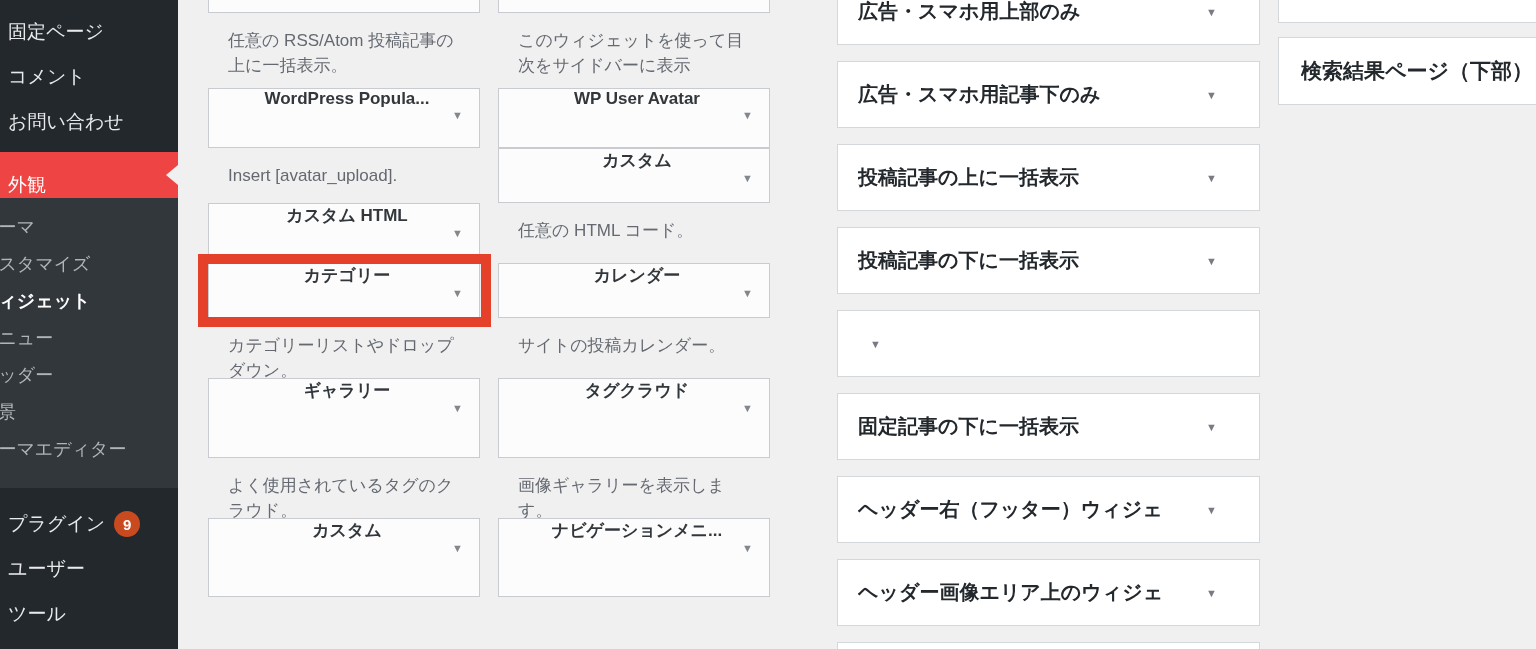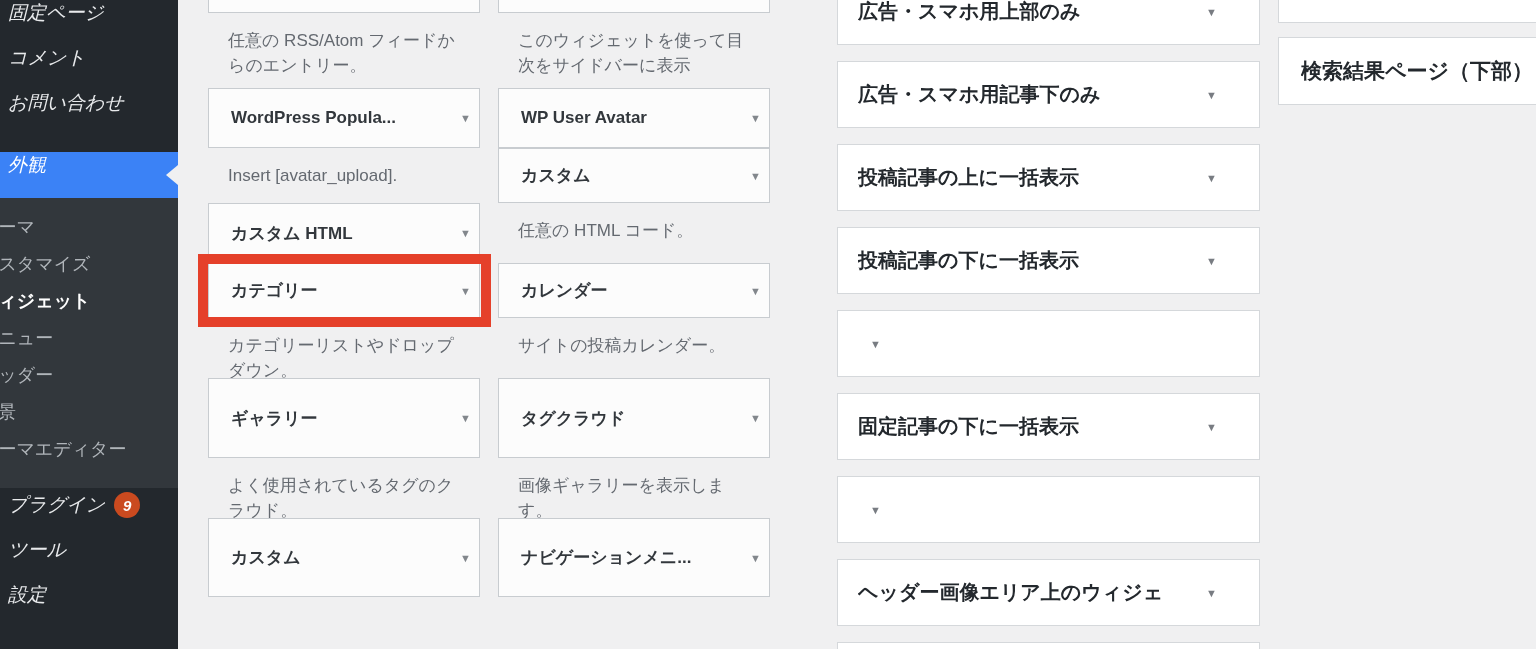--- a/index.html
+++ b/index.html
@@ -9,27 +9,26 @@
     background:#f0f0f1;
     font-family:"Liberation Sans","DejaVu Sans",sans-serif;
   }
 
   
   .sidebar {
     position:absolute; left:0; top:0; width:178px; height:649px;
     background:#23282d; overflow:hidden;
   }
   .menu-item {
-    height:45px; display:flex; align-items:flex-start;
+    height:45px; display:flex; align-items:flex-end;
     padding-left:8px; font-size:19px; color:#e8eaec; cursor:pointer;
     white-space:nowrap;
-    font-style:italic;
   }
   .menu-item.appearance {
-    margin-top:17px; height:46px; background:#3b82f6; color:#ffffff;
+    margin-top:17px; height:46px; background:#ef4444; color:#ffffff;
     position:relative;
   }
   .notch {
     position:absolute; right:0; top:50%; margin-top:-10px;
     width:0; height:0;
     border-top:10px solid transparent;
     border-bottom:10px solid transparent;
     border-right:12px solid #f0f0f1;
   }
   .submenu { background:#32373c; padding:10px 0 21px 0; }
@@ -50,22 +49,22 @@
   
   .available {
     position:absolute; left:208px; top:-47px;
     display:grid;
     grid-template-columns:272px 272px;
     column-gap:18px;
     grid-template-rows:60px 75px 60px 55px 60px 55px 60px 80px 60px 79px 60px;
   }
   .tile {
     background:#fcfcfc; border:1px solid #c8ccd0;
-    display:flex; align-items:center; padding:0 8px 0 22px;
-    cursor:move; position:relative;
+    display:flex; align-items:center; padding:0 16px 0 22px;
+    cursor:move; position:relative;flex-direction:column;
   }
   .tile-title {
     font-weight:bold; font-size:17px; color:#32373c;
     white-space:nowrap; overflow:hidden;
   }
   .tile-arrow { margin-left:auto; font-size:11px; color:#82878c; cursor:pointer; }
   .desc {
     color:#646970; font-size:17px; line-height:25px;
     padding:15px 12px 0 20px;
   }
@@ -134,40 +133,43 @@
       <span>テーマエディター</span>
     </div>
   </div>
 
   <div class="menu-bottom">
     <div class="menu-item">
       <span>プラグイン</span>
       <span class="badge">9</span>
     </div>
     <div class="menu-item">
+      <span>ユーザー</span>
+    </div>
+    <div class="menu-item">
       <span>ツール</span>
     </div>
     <div class="menu-item">
       <span>設定</span>
     </div>
   </div>
 </aside>
 
 <section class="available">
 
   <div class="tile">
     <span class="tile-title"></span>
 
   </div>
   <div class="tile">
     <span class="tile-title"></span>
 
   </div>
 
-  <div class="desc">任意の RSS/Atom フィードからのエントリー。</div>
+  <div class="desc">任意の RSS/Atom 投稿記事の上に一括表示。</div>
   <div class="desc">このウィジェットを使って目次をサイドバーに表示</div>
 
   <div class="tile">
     <span class="tile-title">WordPress Popula...</span>
     <span class="tile-arrow">▼</span>
   </div>
   <div class="tile">
     <span class="tile-title">WP User Avatar</span>
     <span class="tile-arrow">▼</span>
   </div>
@@ -238,20 +240,21 @@
     <span class="area-arrow">▼</span>
   </div>
   <div class="area-box">
     <span class="area-arrow">▼</span>
   </div>
   <div class="area-box">
     <span class="area-title">固定記事の下に一括表示</span>
     <span class="area-arrow">▼</span>
   </div>
   <div class="area-box">
+    <span class="area-title">ヘッダー右（フッター）ウィジェ</span>
     <span class="area-arrow">▼</span>
   </div>
   <div class="area-box">
     <span class="area-title">ヘッダー画像エリア上のウィジェ</span>
     <span class="area-arrow">▼</span>
   </div>
   <div class="area-box">
     <span class="area-title"></span>
   </div>
 </section>

